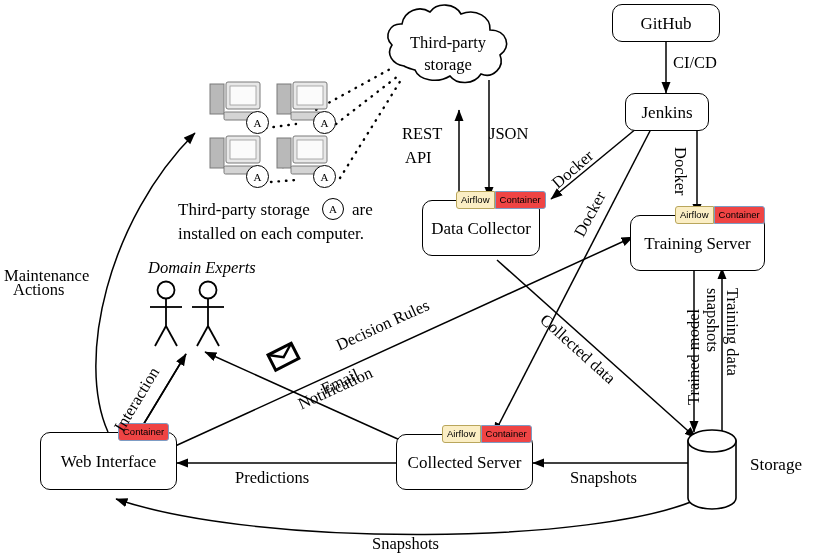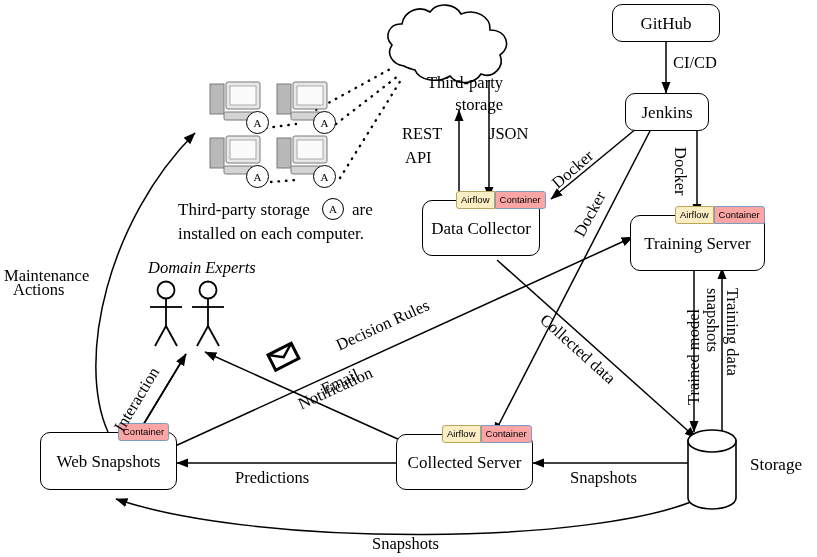--- a/index.html
+++ b/index.html
@@ -5,24 +5,24 @@
   html,body{margin:0;padding:0;background:#ffffff;}
   body{width:817px;height:557px;overflow:hidden;font-family:"Liberation Serif","DejaVu Serif",serif;color:#000;}
   #stage{position:relative;width:817px;height:557px;}
   svg#wires{position:absolute;left:0;top:0;width:817px;height:557px;}
   .node{position:absolute;box-sizing:border-box;background:#fff;border:1.6px solid #000;border-radius:10px;
         display:flex;align-items:center;justify-content:center;}
   .node .nlabel{font-size:17px;line-height:1;white-space:nowrap;}
   .badges{position:absolute;top:-10px;display:flex;}
   .badge{font-size:9.5px;line-height:1;padding:3px 4px 3.5px 4px;border:1px solid #8a8a6a;white-space:nowrap;font-family:"Liberation Sans",sans-serif;}
   .badge.airflow{background:#fbeec4;border-color:#b9a65c;border-radius:3px 0 0 3px;}
-  .badge.container{background:#fca5a5;border-color:#7d9cc4;border-radius:0 3px 3px 0;}
+  .badge.container{background:#ef4444;border-color:#7d9cc4;border-radius:0 3px 3px 0;}
   .badge.container.solo{border-radius:3px;}
   .txt{position:absolute;white-space:nowrap;font-size:16.5px;line-height:1.18;}
-  .txt.c{text-align:right;margin-top:40px;}
+  .txt.c{text-align:center;}
   .rot{transform-origin:left top;}
   .storage-label{font-size:17px;}
   .agentnote{position:absolute;font-size:17px;line-height:1.45;}
   .acircle{position:absolute;width:21px;height:21px;border:1.6px solid #000;border-radius:50%;background:#fff;
            display:flex;align-items:center;justify-content:center;font-size:11px;}
 </style>
 </head>
 <body>
 
 <div id="stage">
@@ -185,21 +185,21 @@
       <span class="badge airflow">Airflow</span>
       <span class="badge container">Container</span>
     </div>
     <span class="nlabel">Collected Server</span>
   </div>
 
   <div class="node" style="left:40px;top:432px;width:137px;height:58px;">
     <div class="badges" style="left:77px;">
       <span class="badge container solo">Container</span>
     </div>
-    <span class="nlabel">Web Snapshots</span>
+    <span class="nlabel">Web Interface</span>
   </div>
 
   <div class="txt storage-label" style="left:750px;top:455px;">Storage</div>
 
   <div class="txt" style="left:673px;top:53px;">CI/CD</div>
 
   <div class="txt" style="left:402px;top:124px;">REST</div>
   <div class="txt" style="left:405px;top:148px;">API</div>
   <div class="txt" style="left:489px;top:124px;">JSON</div>
 

